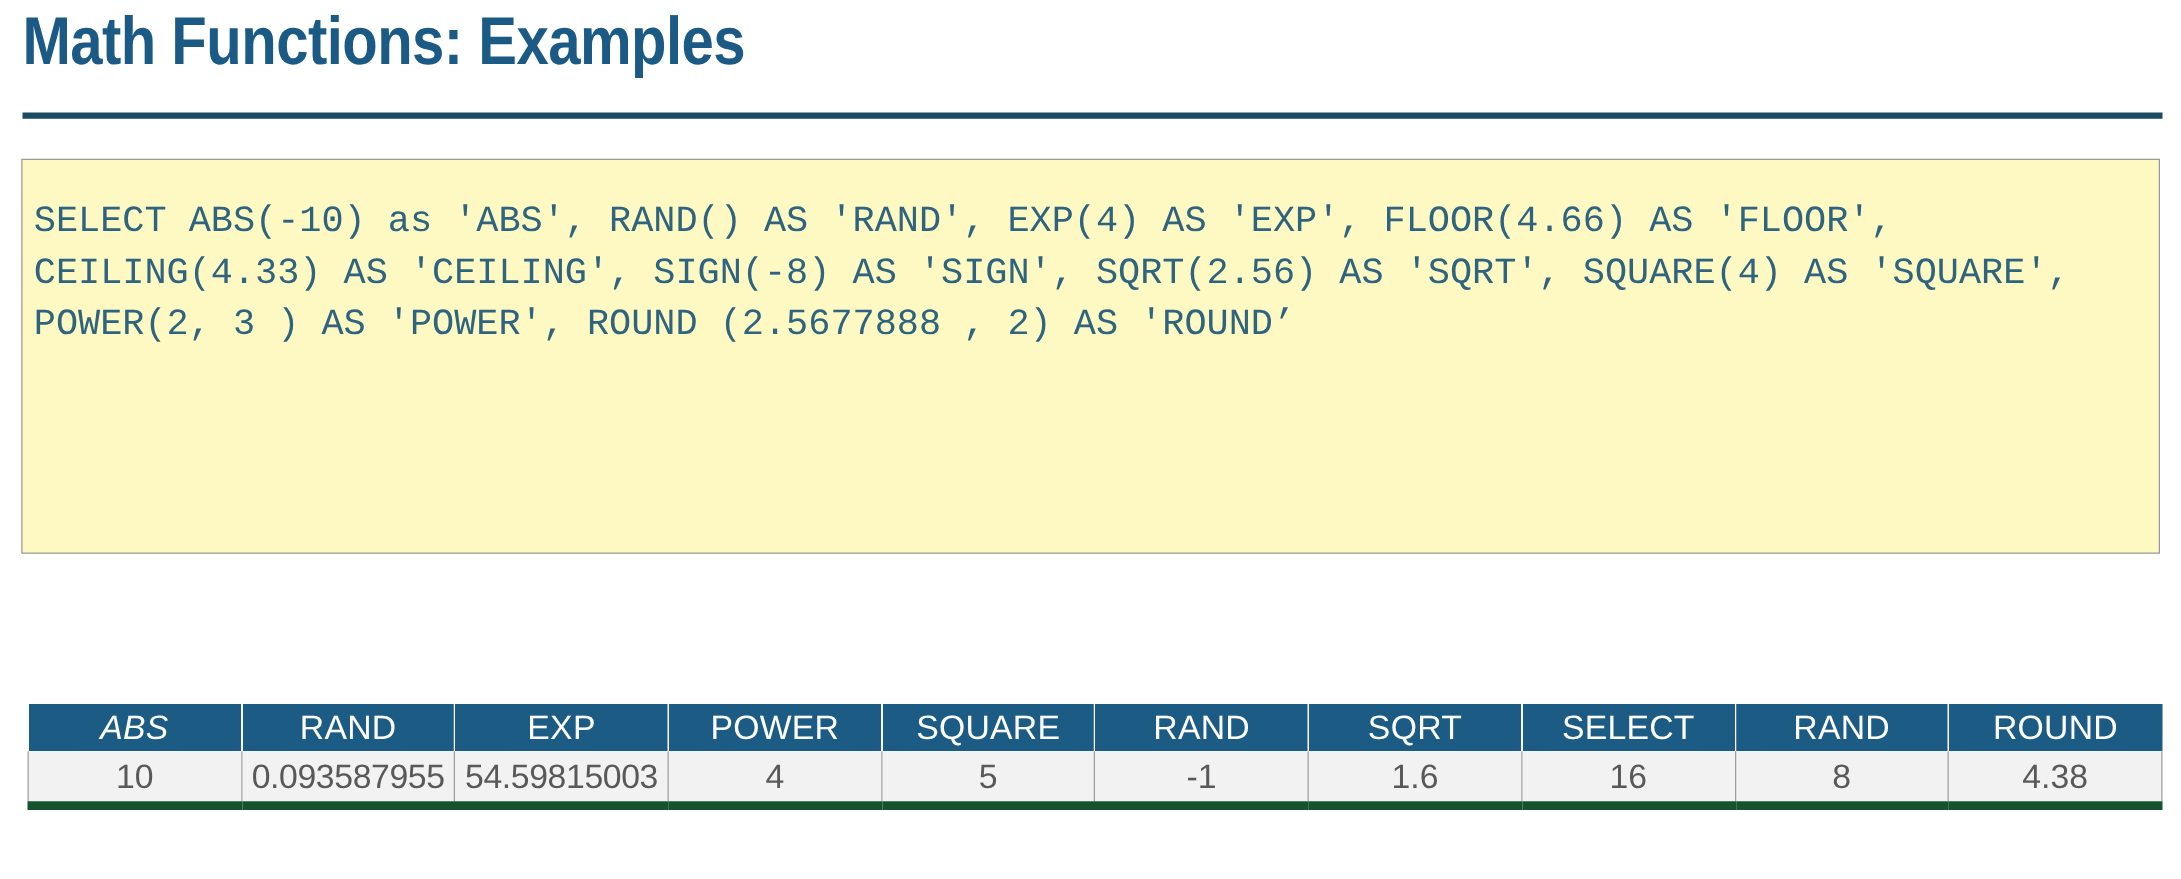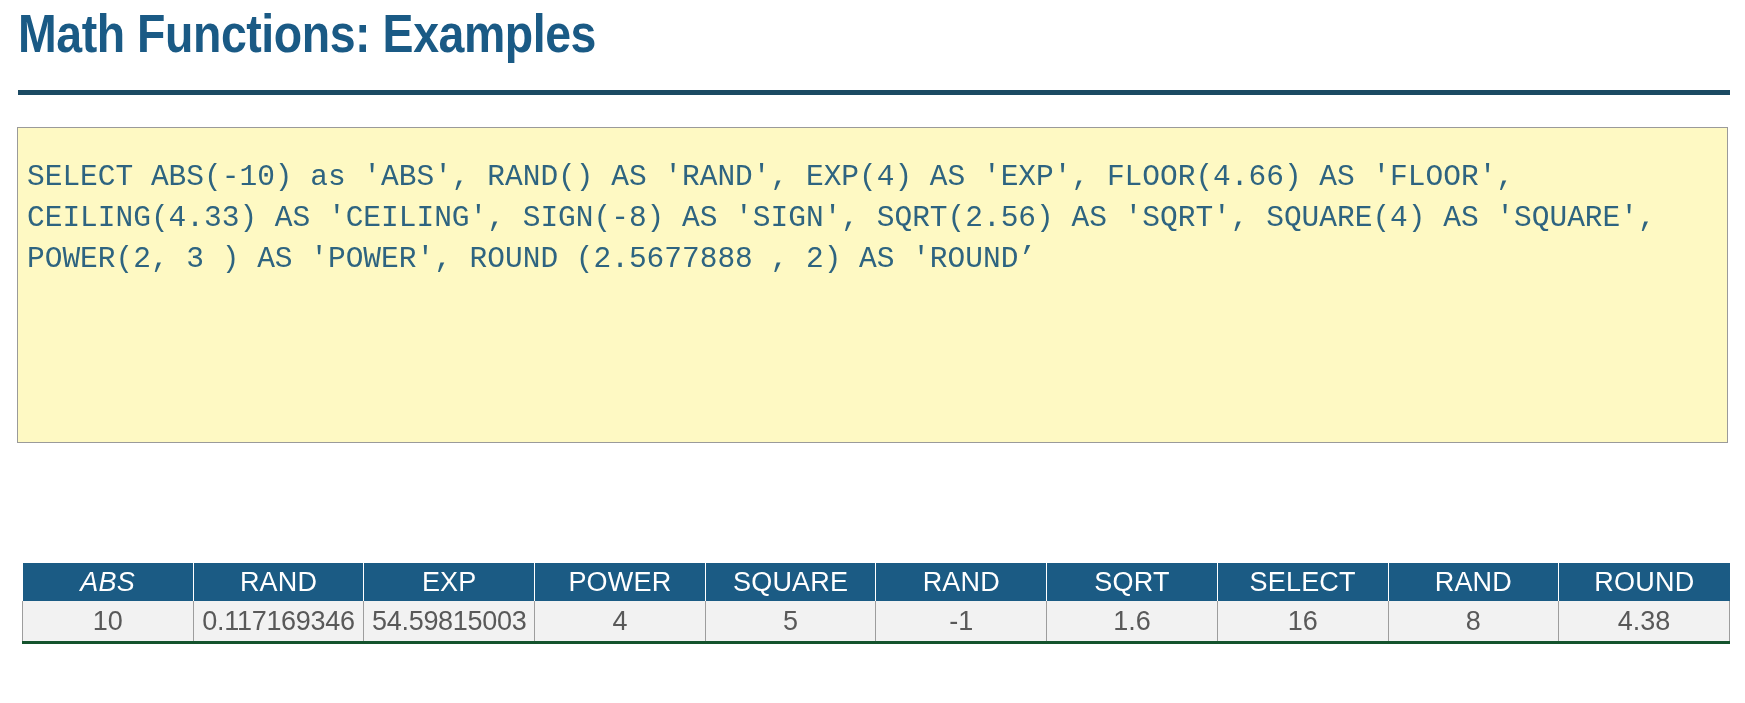--- a/index.html
+++ b/index.html
@@ -101,21 +101,21 @@
     letter-spacing: 0.2px;
   }
   .result-table th:first-child { border-left: none; font-style: italic; }
   .result-table th:last-child  { border-right: none; }
 
   .result-table td {
     background: #f2f2f2;
     color: #595959;
     border-left: 1px solid #9d9d9d;
     border-right: 1px solid #9d9d9d;
-    border-bottom: 3px solid #14532d;
+    border-bottom: 7px solid #14532d;
     height: 40px;
   }
   .result-table td:first-child { border-left: 1px solid #9d9d9d; }
   .result-table td.tight {
     font-size: 27px;
     letter-spacing: -0.3px;
   }
 </style>
 </head>
 <body>
@@ -139,21 +139,21 @@
       <th>RAND</th>
       <th>SQRT</th>
       <th>SELECT</th>
       <th>RAND</th>
       <th>ROUND</th>
     </tr>
   </thead>
   <tbody>
     <tr>
       <td>10</td>
-      <td class="tight">0.117169346</td>
+      <td class="tight">0.093587955</td>
       <td class="tight">54.59815003</td>
       <td>4</td>
       <td>5</td>
       <td>-1</td>
       <td>1.6</td>
       <td>16</td>
       <td>8</td>
       <td>4.38</td>
     </tr>
   </tbody>

